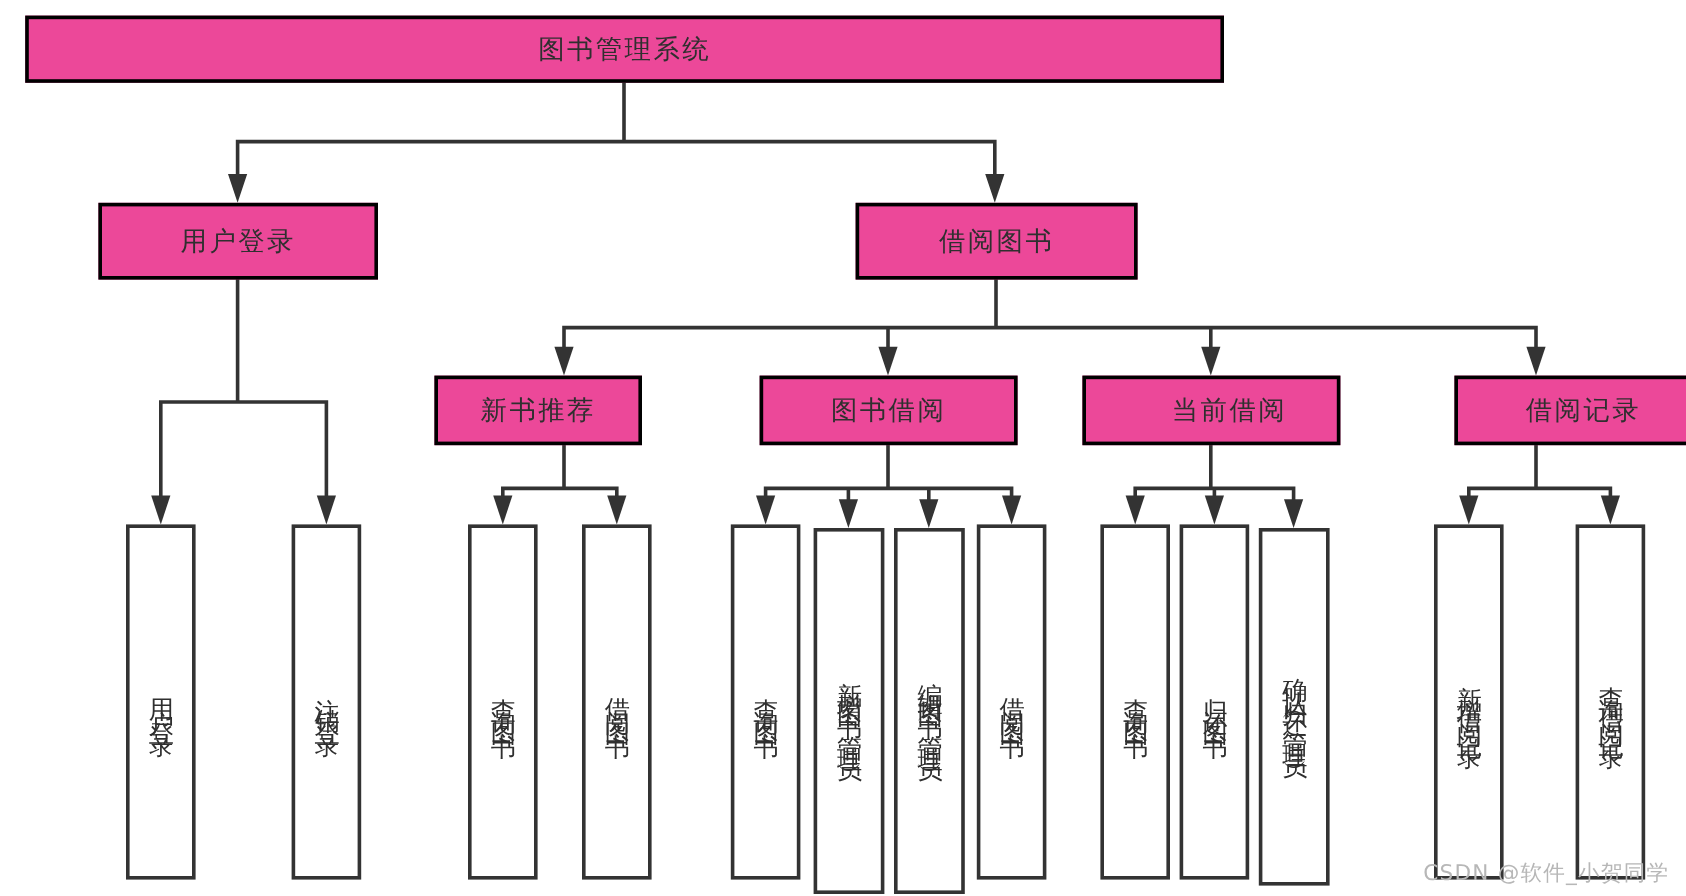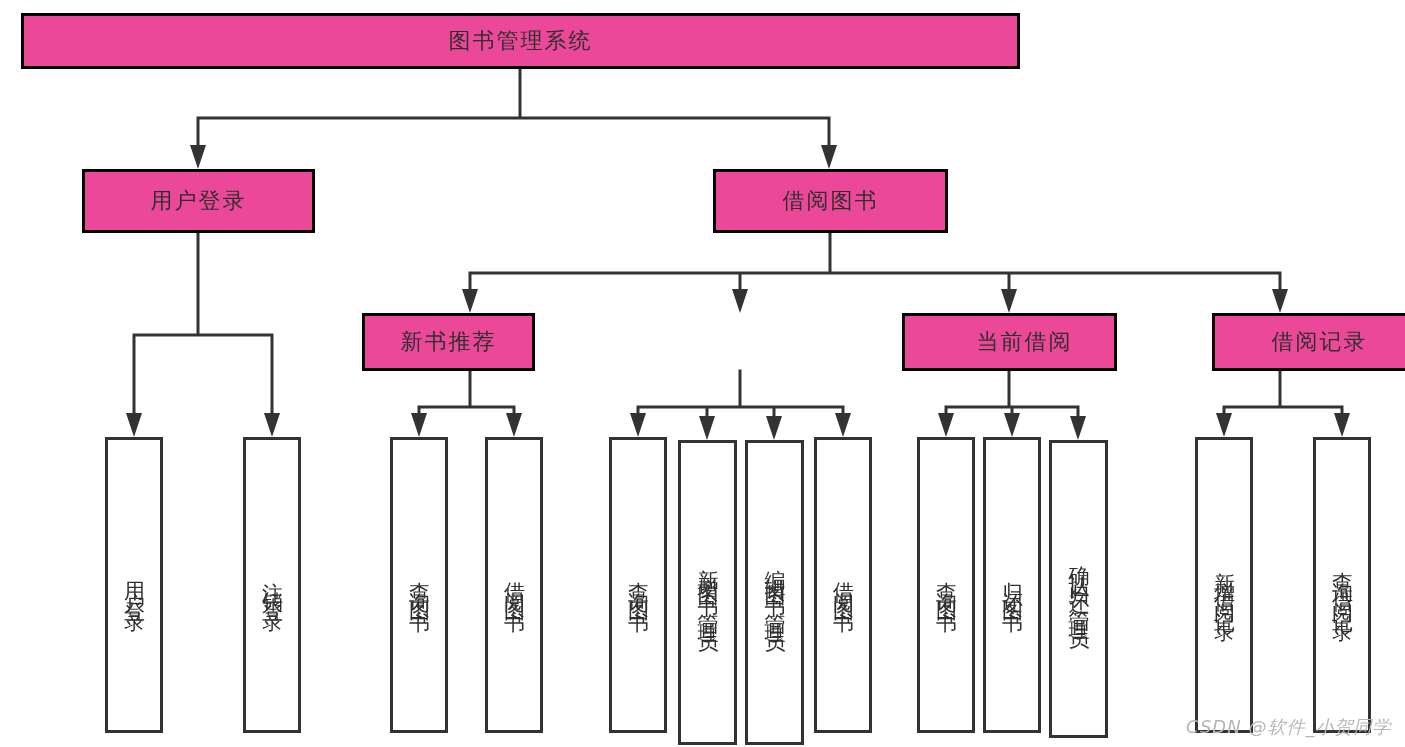--- a/index.html
+++ b/index.html
@@ -23,21 +23,21 @@
     display:flex; align-items:center; justify-content:center;
   }
   .vbox span {
     writing-mode:vertical-rl; text-orientation:mixed;
     font-size:21px; letter-spacing:10px; line-height:1;
     color:#2f2f2f; white-space:nowrap;
   }
   .vbox.tight span { letter-spacing:9px; }
   .watermark {
     position:absolute; z-index:3; left:1186px; top:715px;
-    font-size:18px; letter-spacing:1px; color:#b7b7b7; white-space:nowrap;font-style:italic;
+    font-size:18px; letter-spacing:1px; color:#b7b7b7; white-space:nowrap;
   }
 </style>
 </head>
 <body>
 
 <div id="canvas">
 
   <svg class="connectors" width="1405" height="747" viewBox="0 0 1405 747" xmlns="http://www.w3.org/2000/svg">
     <path d="M520 69 V118 M198 118 H829 M198 118 V147 M829 118 V147
              M198 233 V335 M134 335 H272 M134 335 V416 M272 335 V416
@@ -75,20 +75,23 @@
 
   <div class="hbox" style="left:82px; top:169px; width:233px; height:64px;">
     <span>用户登录</span>
   </div>
   <div class="hbox" style="left:713px; top:169px; width:235px; height:64px;">
     <span>借阅图书</span>
   </div>
 
   <div class="hbox" style="left:362px; top:313px; width:173px; height:58px;">
     <span>新书推荐</span>
+  </div>
+  <div class="hbox" style="left:633px; top:313px; width:215px; height:58px;">
+    <span>图书借阅</span>
   </div>
   <div class="hbox" style="left:902px; top:313px; width:215px; height:58px;padding-left:30px;">
     <span>当前借阅</span>
   </div>
   <div class="hbox" style="left:1172px; top:313px; width:215px; height:58px;margin-left:40px;">
     <span>借阅记录</span>
   </div>
 
   <div class="vbox" style="left:105px; top:437px; width:58px; height:296px;">
     <span>用户登录</span>

